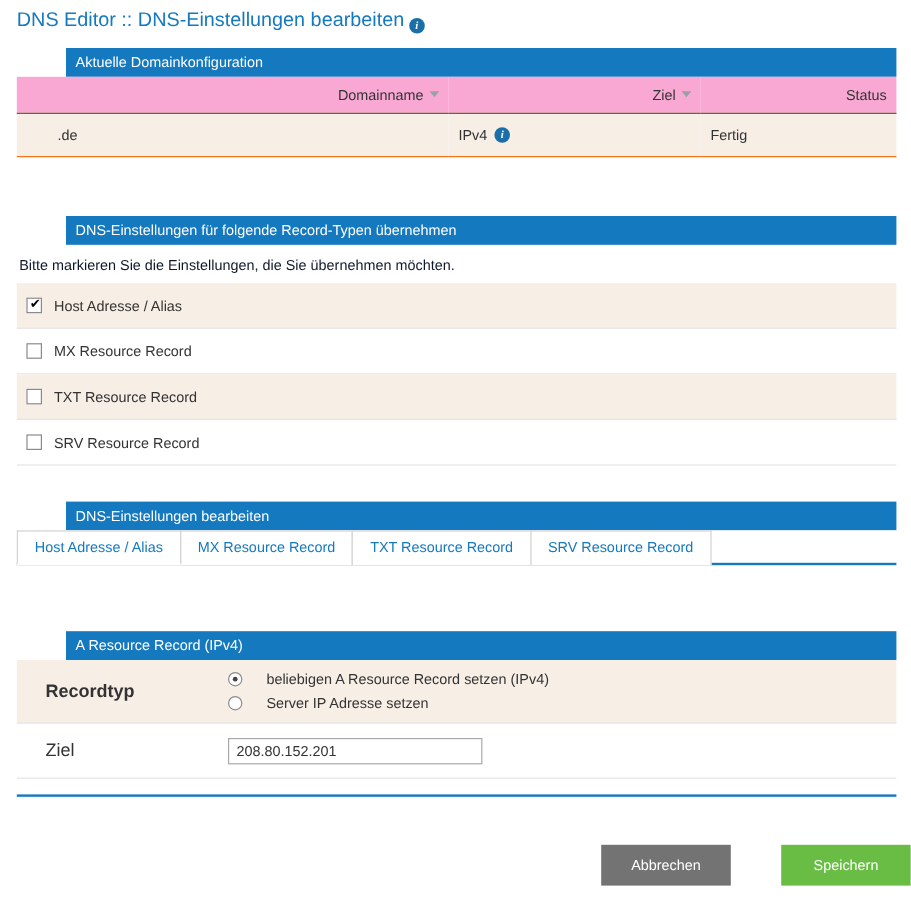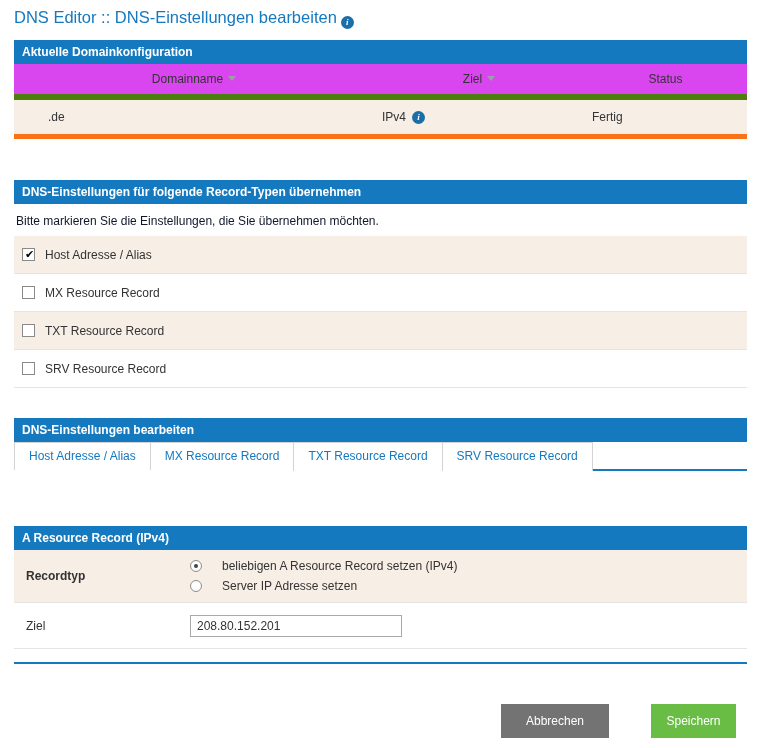--- a/index.html
+++ b/index.html
@@ -42,40 +42,41 @@
   
   .section { position: absolute; left: 14px; width: 733px; }
 
   .bar {
     background: #1479bf;
     color: #ffffff;
     height: 24px;
     line-height: 24px;
     padding: 0 8px;
     font-size: 12px;
-    font-weight: bold;
+    font-weight: normal;
+    margin-left: 41px;
   }
 
   
   .tbl { width: 100%; border-collapse: collapse; }
   .tbl th {
-    background: #d946ef;
-    text-align: center;
+    background: #f9a8d4;
+    text-align: right;
     font-weight: normal;
     font-size: 12px;
     color: #333;
     padding: 8px;
     height: 30px;
-    border-bottom: 6px solid #4d7c0f;
+    border-bottom: 1px solid #4d7c0f;
   }
   .tbl td {
     padding: 10px 8px;
     font-size: 12px;
     height: 36px;
-    border-bottom: 5px solid #f97316;
+    border-bottom: 1px solid #f97316;
     vertical-align: middle;
   }
   .tbl tr.alt td { background: #f7eee6; }
   .sort-caret {
     display: inline-block;
     width: 0; height: 0;
     margin-left: 5px;
     border-left: 4px solid transparent;
     border-right: 4px solid transparent;
     border-top: 5px solid #9aa0a6;
@@ -154,22 +155,22 @@
   
   .form-row {
     display: flex;
     align-items: center;
     min-height: 46px;
     border-bottom: 1px solid #e4e4e4;
   }
   .form-row.shaded { background: #f7eee6; }
   .form-label {
     width: 176px;
-    padding-left: 12px;
-    font-size: 12px;
+    padding-left: 24px;
+    font-size: 15px;
     font-weight: bold;
     color: #333;
     flex: 0 0 auto;
   }
   .form-label.plain { font-weight: normal; }
   .form-field { flex: 1 1 auto; padding: 6px 0; }
 
   .radio-line { display: flex; align-items: center; gap: 20px; height: 20px; }
   .radio {
     width: 12px; height: 12px;
@@ -211,21 +212,21 @@
   .btn {
     border: none;
     color: #ffffff;
     font-size: 12px;
     font-family: "Liberation Sans", sans-serif;
     height: 34px;
     cursor: pointer;
     text-align: center;
   }
   .btn-cancel { background: #737373; width: 108px; }
-  .btn-save { background: #69bd45; width: 85px; }
+  .btn-save { background: #69bd45; width: 108px; }
 </style>
 </head>
 <body>
 
 <div class="page">
 
   <div class="page-title">
     <span>DNS Editor :: DNS-Einstellungen bearbeiten</span><span class="info-icon">i</span>
   </div>
 

